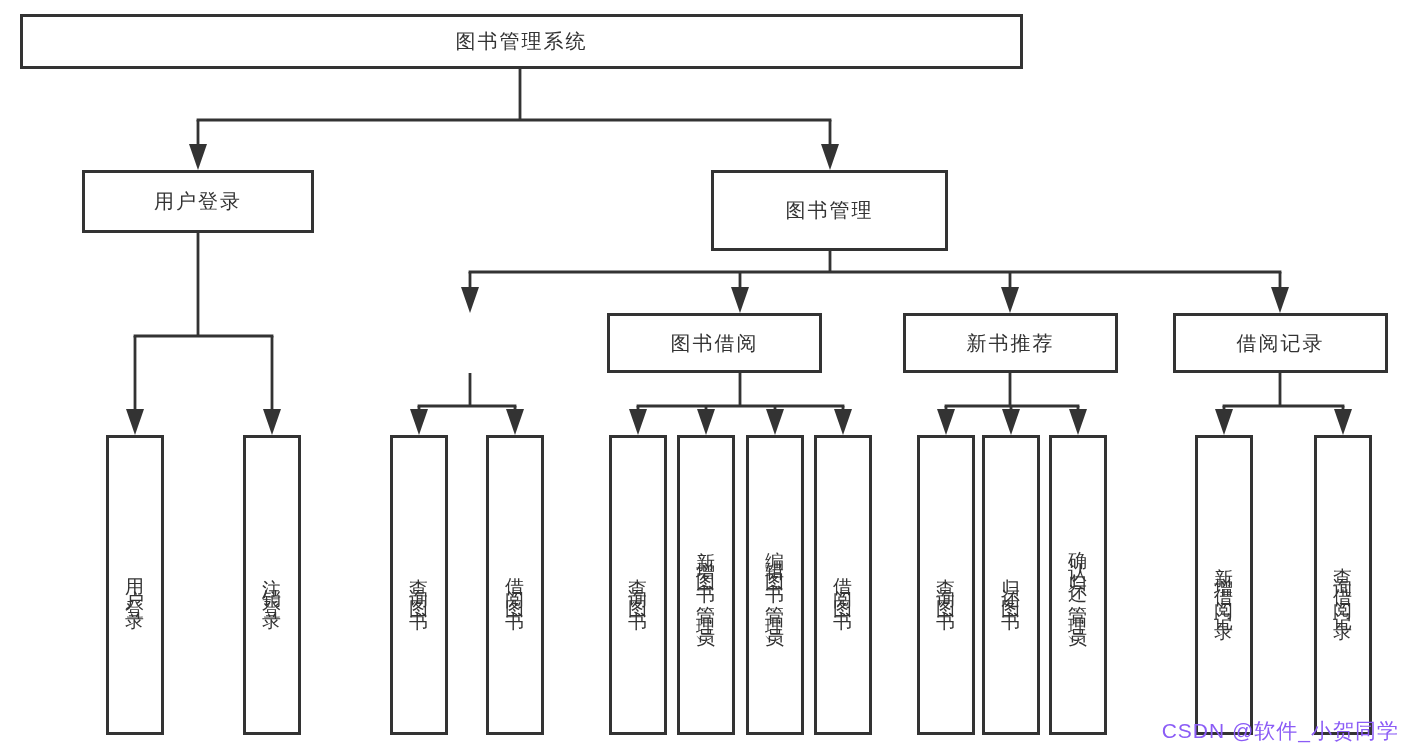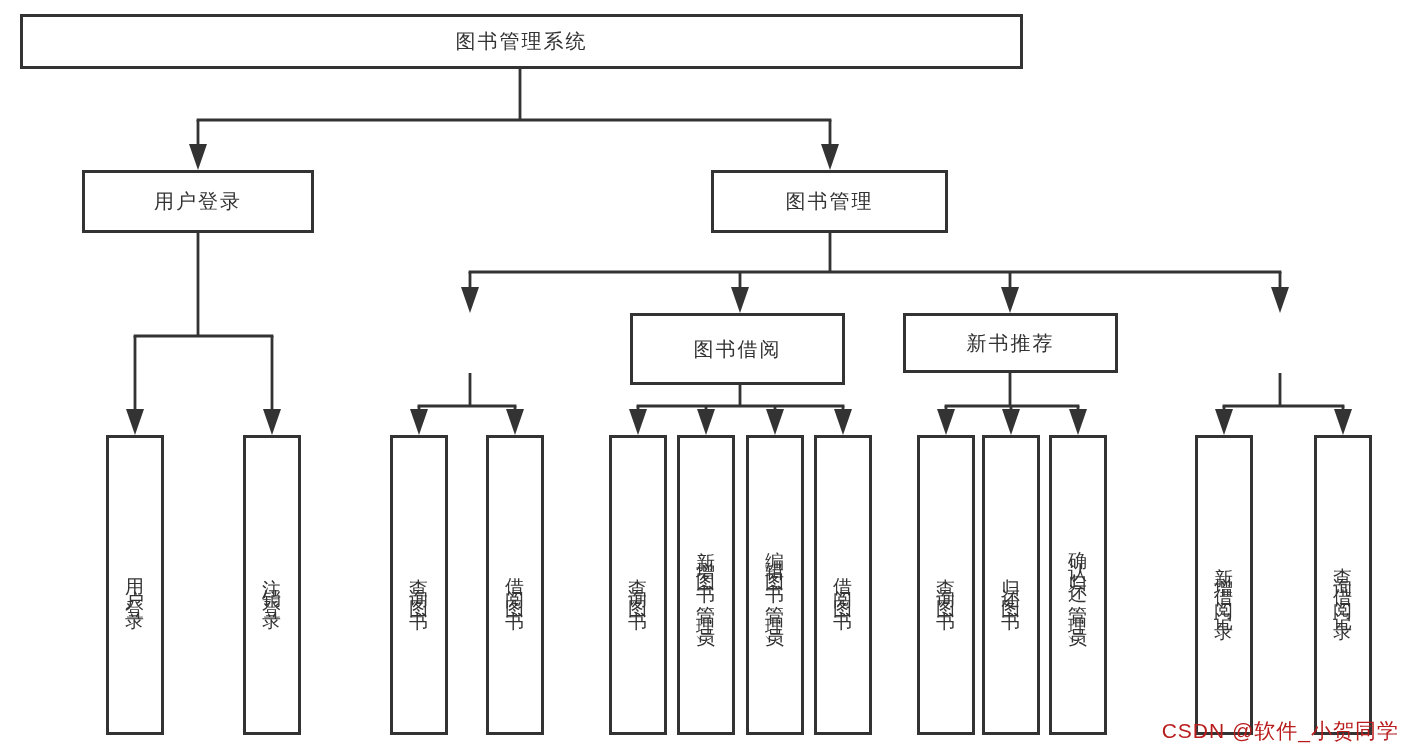--- a/index.html
+++ b/index.html
@@ -36,21 +36,21 @@
     text-orientation:mixed;
     font-size:19px;
     letter-spacing:11px;
     line-height:1;
   }
   .watermark{
     position:absolute;
     right:6px;
     bottom:2px;
     font-size:21px;
-    color:#b91c1c;
+    color:#8b5cf6;
     letter-spacing:1px;
     z-index:5;
     white-space:nowrap;
   }
 </style>
 </head>
 <body>
 
 <div class="stage">
   <svg class="edges" id="edges" viewBox="0 0 1405 747" xmlns="http://www.w3.org/2000/svg">
@@ -107,28 +107,31 @@
       <line x1="1343" y1="406" x2="1343" y2="429" stroke="#333333" stroke-width="2.8"></line>
       <polygon points="1334,409 1352,409 1343,435" fill="#333333"></polygon>
     </svg>
 
   <div class="node h" style="left: 20px; top: 14px; width: 1003px; height: 55px;">
       <span class="label">图书管理系统</span>
     </div>
   <div class="node h" style="left: 82px; top: 170px; width: 232px; height: 63px;">
       <span class="label">用户登录</span>
     </div>
-  <div class="node h" style="left: 711px; top: 170px; width: 237px; height: 63px;">
+  <div class="node h" style="left: 711px; top: 170px; width: 237px; height: 81px;">
       <span class="label">图书管理</span>
     </div>
-  <div class="node h" style="left: 630px; top: 313px; width: 215px; height: 72px;">
+  <div class="node h" style="left: 607px; top: 313px; width: 215px; height: 60px;">
       <span class="label">图书借阅</span>
     </div>
   <div class="node h" style="left: 903px; top: 313px; width: 215px; height: 60px;">
       <span class="label">新书推荐</span>
+    </div>
+  <div class="node h" style="left: 1173px; top: 313px; width: 215px; height: 60px;">
+      <span class="label">借阅记录</span>
     </div>
   <div class="node v" style="left: 106px; top: 435px; width: 58px; height: 300px;">
       <span class="label">用户登录</span>
     </div>
   <div class="node v" style="left: 243px; top: 435px; width: 58px; height: 300px;">
       <span class="label">注销登录</span>
     </div>
   <div class="node v" style="left: 390px; top: 435px; width: 58px; height: 300px;">
       <span class="label">查询图书</span>
     </div>

